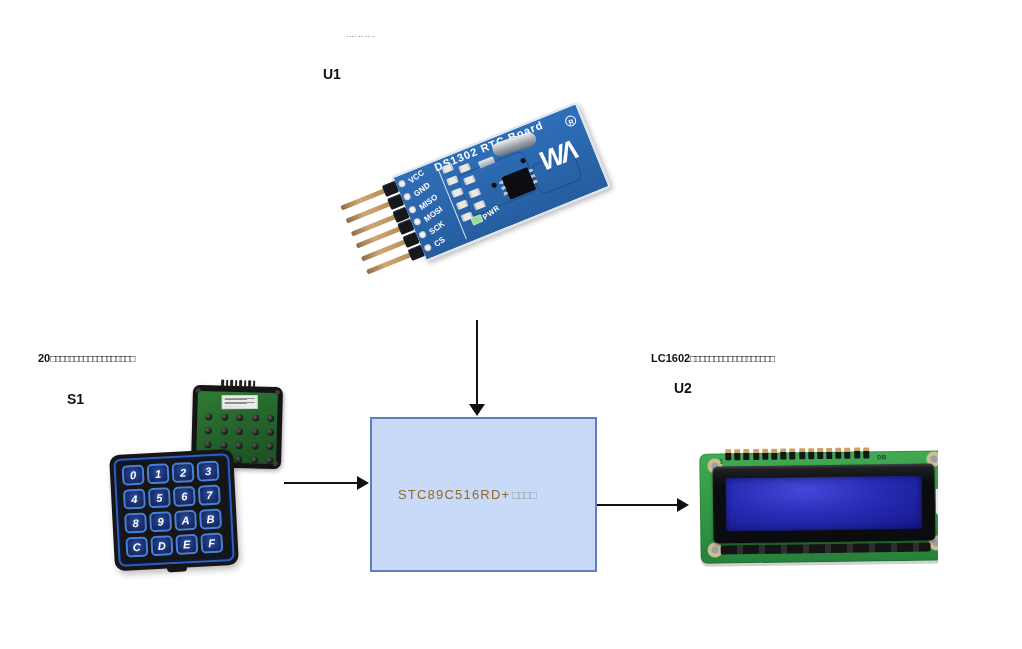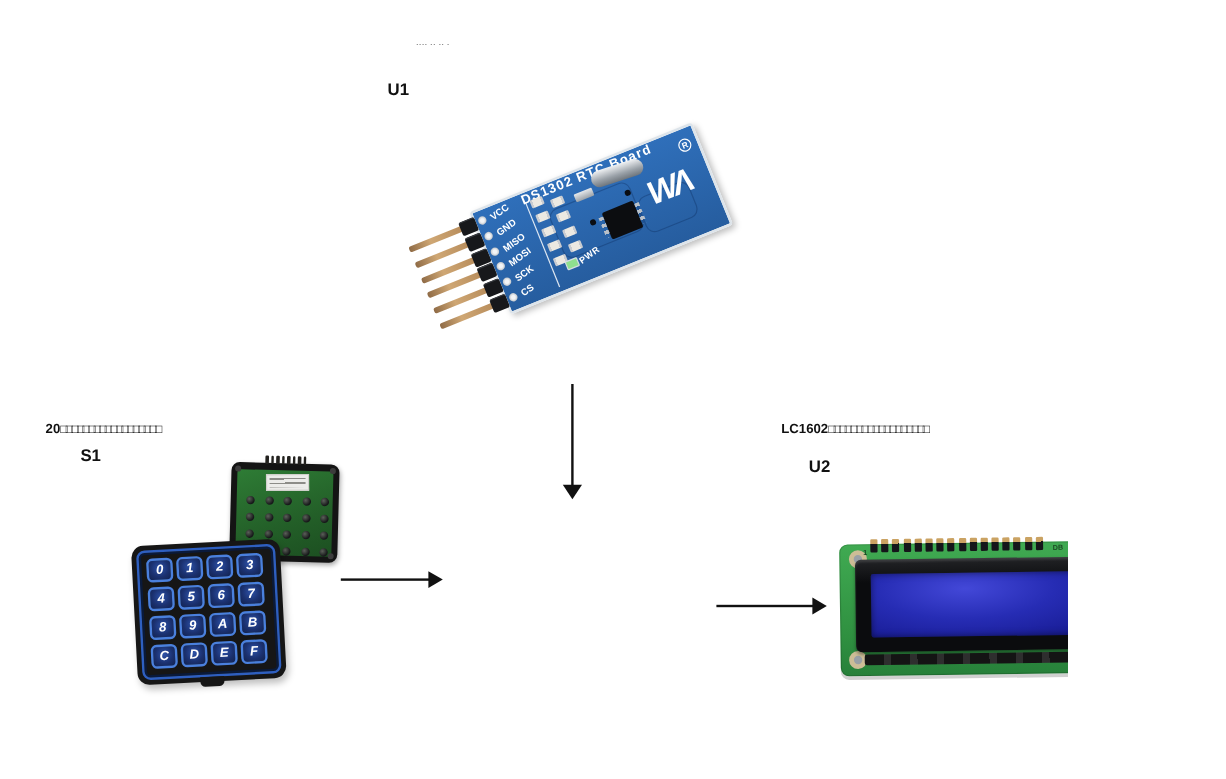--- a/index.html
+++ b/index.html
@@ -1,24 +1,24 @@
 <!DOCTYPE html>
 <html><head>
 <meta charset="utf-8">
 <style>
   html,body{margin:0;padding:0;background:#fff;}
   .canvas{position:relative;width:890px;height:649px;background:#fff;overflow:hidden;
-          font-family:"Liberation Sans","DejaVu Sans",sans-serif;color:#111;}
+          font-family:"Liberation Sans","DejaVu Sans",sans-serif;color:#111;padding-left:48px;}
   .abs{position:absolute;}
 
   
   .tiny-caption{left:347px;top:34px;font-size:4px;color:#8d8d8d;letter-spacing:1px;}
   .ref-label{font-size:14px;font-weight:700;color:#111;}
   .u1{left:323px;top:66px;}
-  .s1{left:67px;top:371px;text-align:right;}
+  .s1{left:67px;top:391px;text-align:right;}
   .u2{left:674px;top:380px;}
   .cap{font-size:11px;font-weight:700;color:#111;white-space:nowrap;}
   .cap-keypad{left:38px;top:352px;}
   .cap-lcd{left:651px;top:352px;}
   .tofu{font-size:10px;letter-spacing:-1.4px;font-weight:700;}
 
   
   .aline{background:#111;}
   .v-line{left:476px;top:320px;width:2px;height:85px;}
   .v-head{left:469px;top:404px;width:0;height:0;border-left:8px solid transparent;border-right:8px solid transparent;border-top:12px solid #111;}
@@ -170,20 +170,26 @@
     </div>
   </div>
 
   <div class="abs aline v-line"></div>
   <div class="abs v-head"></div>
   <div class="abs aline l-line"></div>
   <div class="abs l-head"></div>
   <div class="abs aline r-line"></div>
   <div class="abs r-head"></div>
 
+  <div class="abs mcu">
+    <div class="mcu-text">
+        <span>STC89C516RD+</span>
+        <span class="tofu-gray">□□□□</span>
+      </div>
+  </div>
 
   <div class="abs kp-wrap">
     <div class="kp-back">
       <div id="kp-back-pins">
           <div class="kp-back-pin" style="left: 28px;"></div>
           <div class="kp-back-pin" style="left: 32.5px;"></div>
           <div class="kp-back-pin" style="left: 37px;"></div>
           <div class="kp-back-pin" style="left: 41.5px;"></div>
           <div class="kp-back-pin" style="left: 46px;"></div>
           <div class="kp-back-pin" style="left: 50.5px;"></div>

